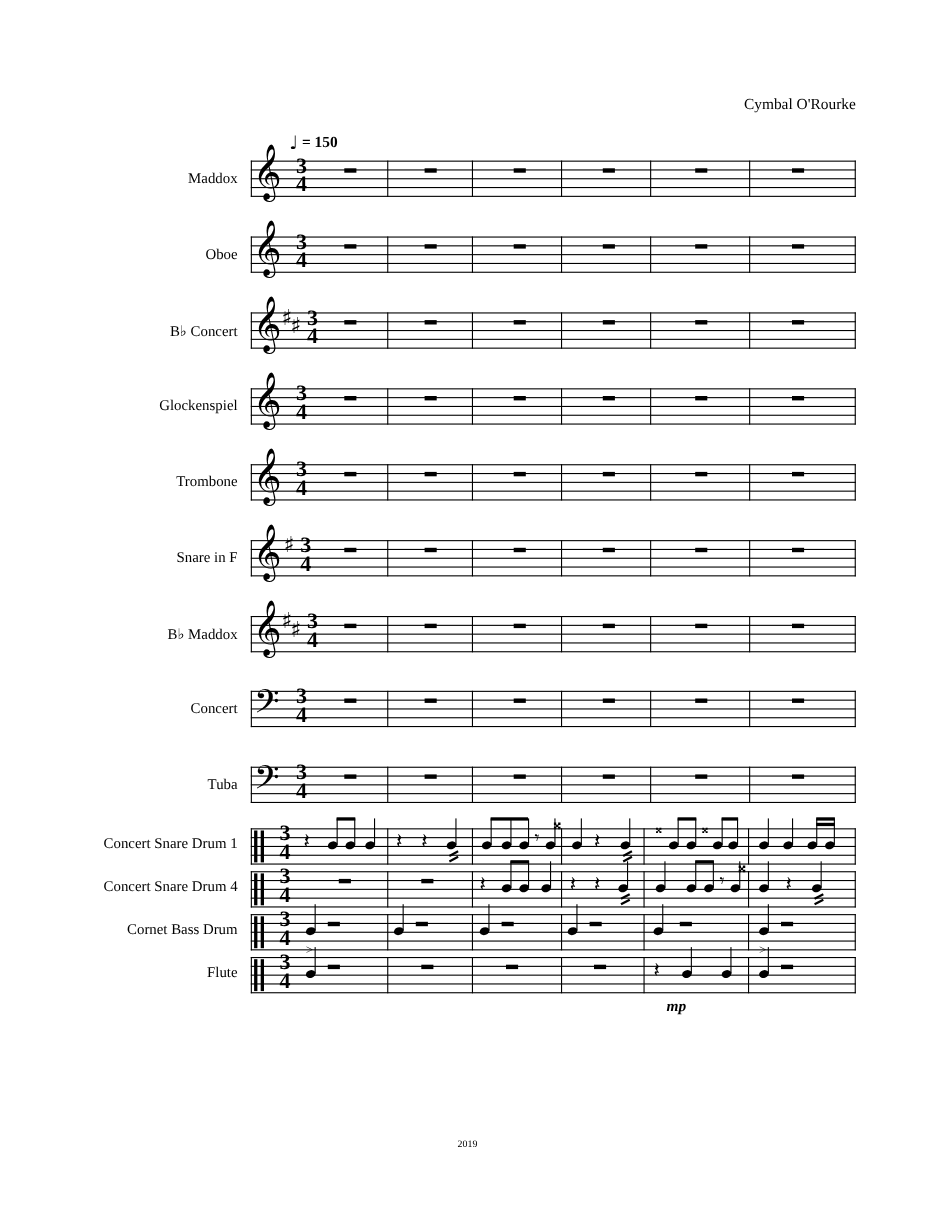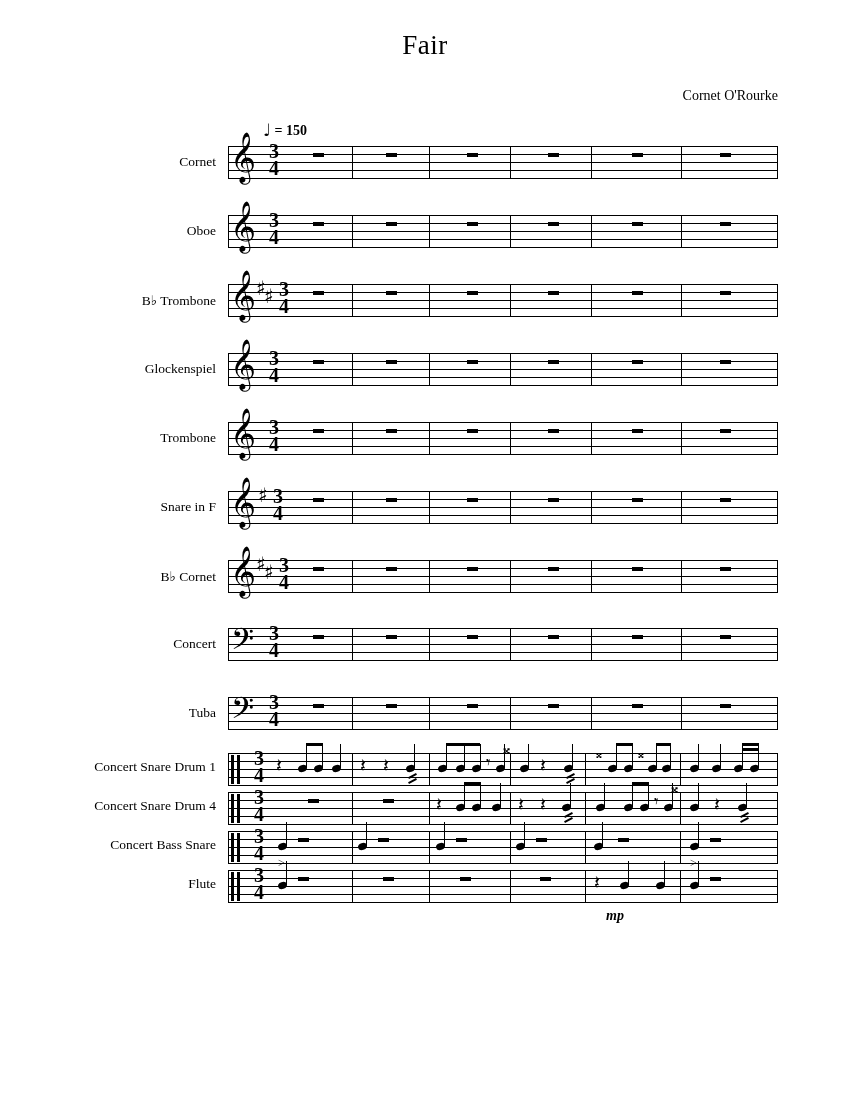--- a/index.html
+++ b/index.html
@@ -227,30 +227,29 @@
     height: 2px;
     background: #000;
     transform: rotate(-28deg);
   }
 </style>
 </head>
 <body>
 
 <div id="sheet">
 
-  <div class="title">Fair</div>
-  <div class="composer">Cornet O'Rourke</div>
+  <div class="composer">Cymbal O'Rourke</div>
 
   <div class="tempo">
     <span class="notegl">♩</span>
     <span>= 150</span>
   </div>
 
   <div class="system" style="top:146px;">
-    <div class="inst-name" style="left:-212px; top:8px;">Cornet</div>
+    <div class="inst-name" style="left:-212px; top:8px;">Maddox</div>
     <div class="staff">
       <div class="line l0"></div>
         <div class="line l1"></div>
         <div class="line l2"></div>
         <div class="line l3"></div>
         <div class="line l4"></div>
       <span class="glyph treble" style="left:2px;">𝄞</span>
       <div class="timesig" style="left:38px; top:0px;">
         <span class="num">3</span>
         <span class="den">4</span>
@@ -294,21 +293,21 @@
       <div class="barline" style="left:124px;"></div>
       <div class="barline" style="left:201px;"></div>
       <div class="barline" style="left:282px;"></div>
       <div class="barline" style="left:363px;"></div>
       <div class="barline" style="left:453px;"></div>
       <div class="barline" style="left:549px;"></div>
     </div>
   </div>
 
   <div class="system" style="top:284px;">
-    <div class="inst-name" style="left:-212px; top:8px;">B♭ Trombone</div>
+    <div class="inst-name" style="left:-212px; top:8px;">B♭ Concert</div>
     <div class="staff">
       <div class="line l0"></div>
         <div class="line l1"></div>
         <div class="line l2"></div>
         <div class="line l3"></div>
         <div class="line l4"></div>
       <span class="glyph treble" style="left:2px;">𝄞</span>
       <span class="keysig" style="left:28px; top:-6px;">♯</span>
       <span class="keysig" style="left:36px; top:2px;">♯</span>
       <div class="timesig" style="left:48px; top:0px;">
@@ -413,21 +412,21 @@
       <div class="barline" style="left:124px;"></div>
       <div class="barline" style="left:201px;"></div>
       <div class="barline" style="left:282px;"></div>
       <div class="barline" style="left:363px;"></div>
       <div class="barline" style="left:453px;"></div>
       <div class="barline" style="left:549px;"></div>
     </div>
   </div>
 
   <div class="system" style="top:560px;">
-    <div class="inst-name" style="left:-212px; top:8px;">B♭ Cornet</div>
+    <div class="inst-name" style="left:-212px; top:8px;">B♭ Maddox</div>
     <div class="staff">
       <div class="line l0"></div>
         <div class="line l1"></div>
         <div class="line l2"></div>
         <div class="line l3"></div>
         <div class="line l4"></div>
       <span class="glyph treble" style="left:2px;">𝄞</span>
       <span class="keysig" style="left:28px; top:-6px;">♯</span>
       <span class="keysig" style="left:36px; top:2px;">♯</span>
       <div class="timesig" style="left:48px; top:0px;">
@@ -655,21 +654,21 @@
       <div class="barline" style="left:124px;"></div>
       <div class="barline" style="left:201px;"></div>
       <div class="barline" style="left:282px;"></div>
       <div class="barline" style="left:357px;"></div>
       <div class="barline" style="left:452px;"></div>
       <div class="barline" style="left:549px;"></div>
     </div>
   </div>
 
   <div class="system" style="top:831px;">
-    <div class="inst-name" style="left:-212px; top:6px;">Concert Bass Snare</div>
+    <div class="inst-name" style="left:-212px; top:6px;">Cornet Bass Drum</div>
     <div class="staff">
       <div class="line l0"></div>
         <div class="line l1"></div>
         <div class="line l2"></div>
         <div class="line l3"></div>
         <div class="line l4"></div>
       <div class="perc-clef" style="left:3px; top:2px;">
         <div class="b1"></div>
           <div class="b2"></div>
       </div>
@@ -753,14 +752,15 @@
       <div class="barline" style="left:0px;"></div>
       <div class="barline" style="left:124px;"></div>
       <div class="barline" style="left:201px;"></div>
       <div class="barline" style="left:282px;"></div>
       <div class="barline" style="left:357px;"></div>
       <div class="barline" style="left:452px;"></div>
       <div class="barline" style="left:549px;"></div>
     </div>
   </div>
 
+  <div class="footer">2019</div>
 
 </div>
 
 </body></html>

